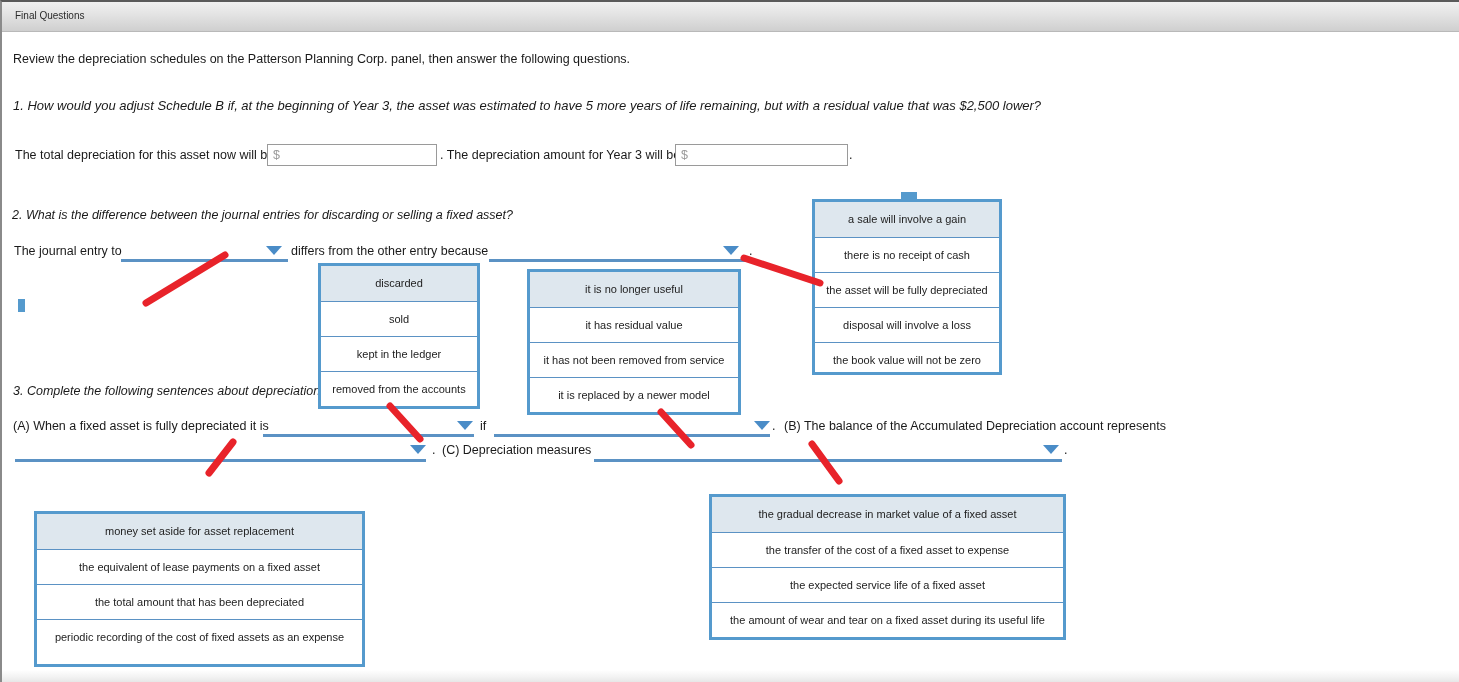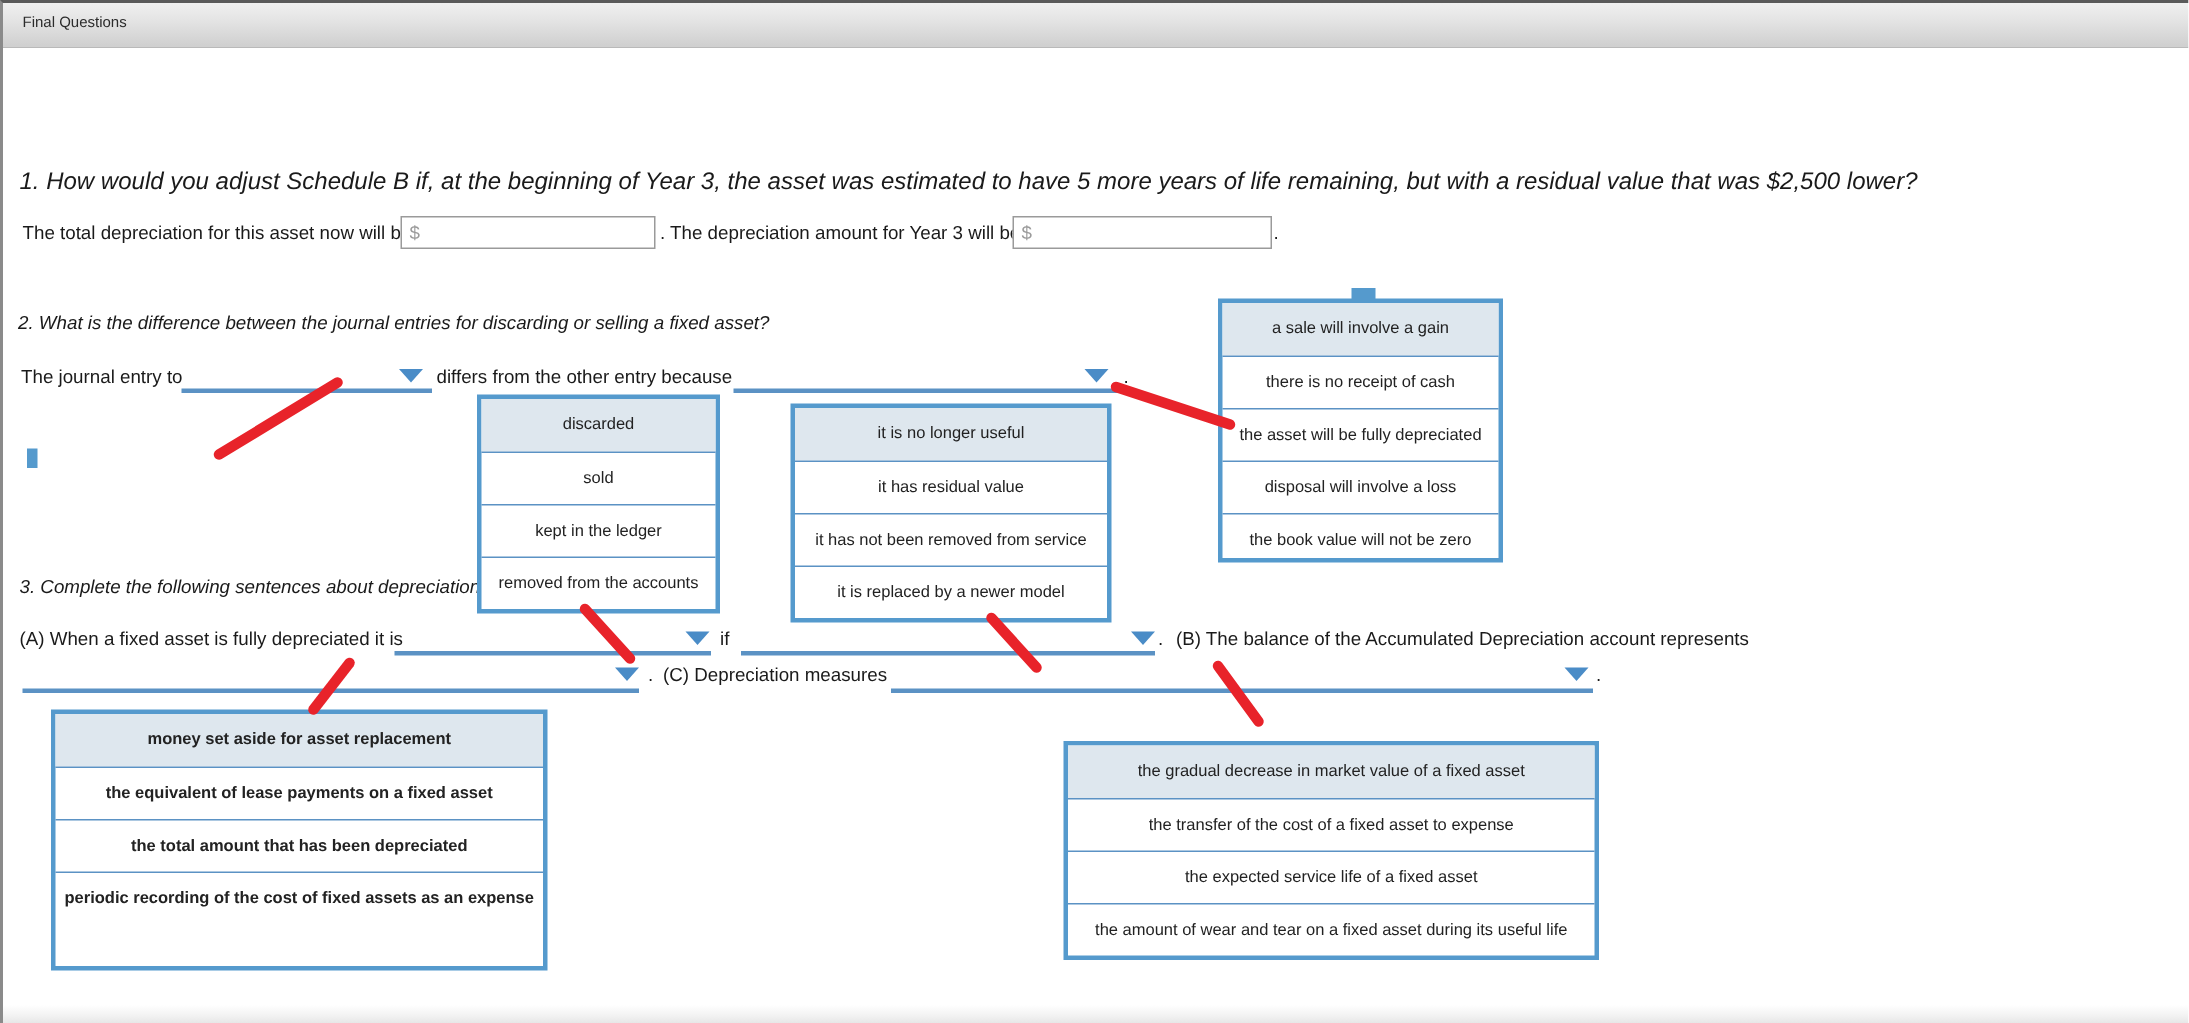--- a/index.html
+++ b/index.html
@@ -139,22 +139,23 @@
 </style>
 </head>
 <body>
 
 <div id="page">
 
   <div id="titlebar">
     <span class="title-text">Final Questions</span>
   </div>
 
-
-  <div class="abs italic" style="left:11px; top:111px; font-size:16px;">1. How would you adjust Schedule B if, at the beginning of Year 3, the asset was estimated to have 5 more years of life remaining, but with a residual value that was $2,500 lower?</div>
+  <div class="abs" style="left:11px; top:51px; font-size:12.5px;">Review the depreciation schedules on the Patterson Planning Corp. panel, then answer the following questions.</div>
+
+  <div class="abs italic" style="left:11px; top:97px; font-size:13px;">1. How would you adjust Schedule B if, at the beginning of Year 3, the asset was estimated to have 5 more years of life remaining, but with a residual value that was $2,500 lower?</div>
 
   <div class="abs" style="left:13px; top:147px;">The total depreciation for this asset now will be</div>
 
   <input class="textbox" style="left: 265px; top: 142px; width: 170px;" placeholder="$">
 
   <div class="abs" style="left:438px; top:147px;">. The depreciation amount for Year 3 will be</div>
 
   <input class="textbox" style="left: 673px; top: 142px; width: 173px;" placeholder="$">
 
   <div class="abs" style="left:847px; top:147px;">.</div>
@@ -210,21 +211,21 @@
   <div class="abs" style="left:782px; top:418px;">(B) The balance of the Accumulated Depreciation account represents</div>
   <div class="ddline" style="left:13px; top:457px; width:411px;"></div>
   <div class="caret" style="left:408px; top:443px;"></div>
   <div class="abs" style="left:430px; top:442px;">.</div>
 
   <div class="abs" style="left:440px; top:442px;">(C) Depreciation measures</div>
   <div class="ddline" style="left:592px; top:457px; width:468px;"></div>
   <div class="caret" style="left:1041px; top:443px;"></div>
   <div class="abs" style="left:1062px; top:442px;">.</div>
 
-  <div class="ddlist" style="left:32px; top:471px; width:331px; height:174px;font-weight:bold;">
+  <div class="ddlist" style="left:32px; top:509px; width:331px; height:156px;">
     <div class="opt">money set aside for asset replacement</div>
     <div class="opt">the equivalent of lease payments on a fixed asset</div>
     <div class="opt">the total amount that has been depreciated</div>
     <div class="opt">periodic recording of the cost of fixed assets as an expense</div>
   </div>
 
   <div class="ddlist" style="left:707px; top:492px; width:357px; height:146px;">
     <div class="opt">the gradual decrease in market value of a fixed asset</div>
     <div class="opt">the transfer of the cost of a fixed asset to expense</div>
     <div class="opt">the expected service life of a fixed asset</div>

